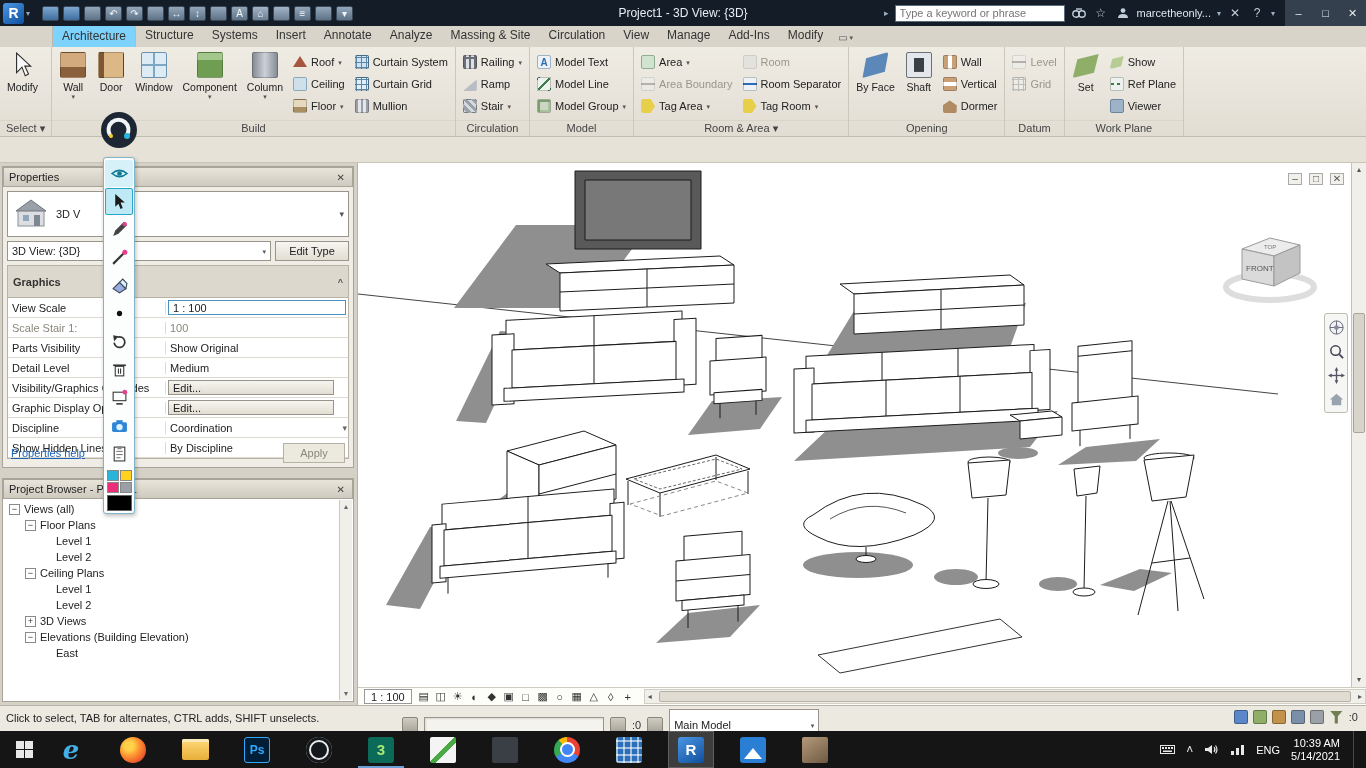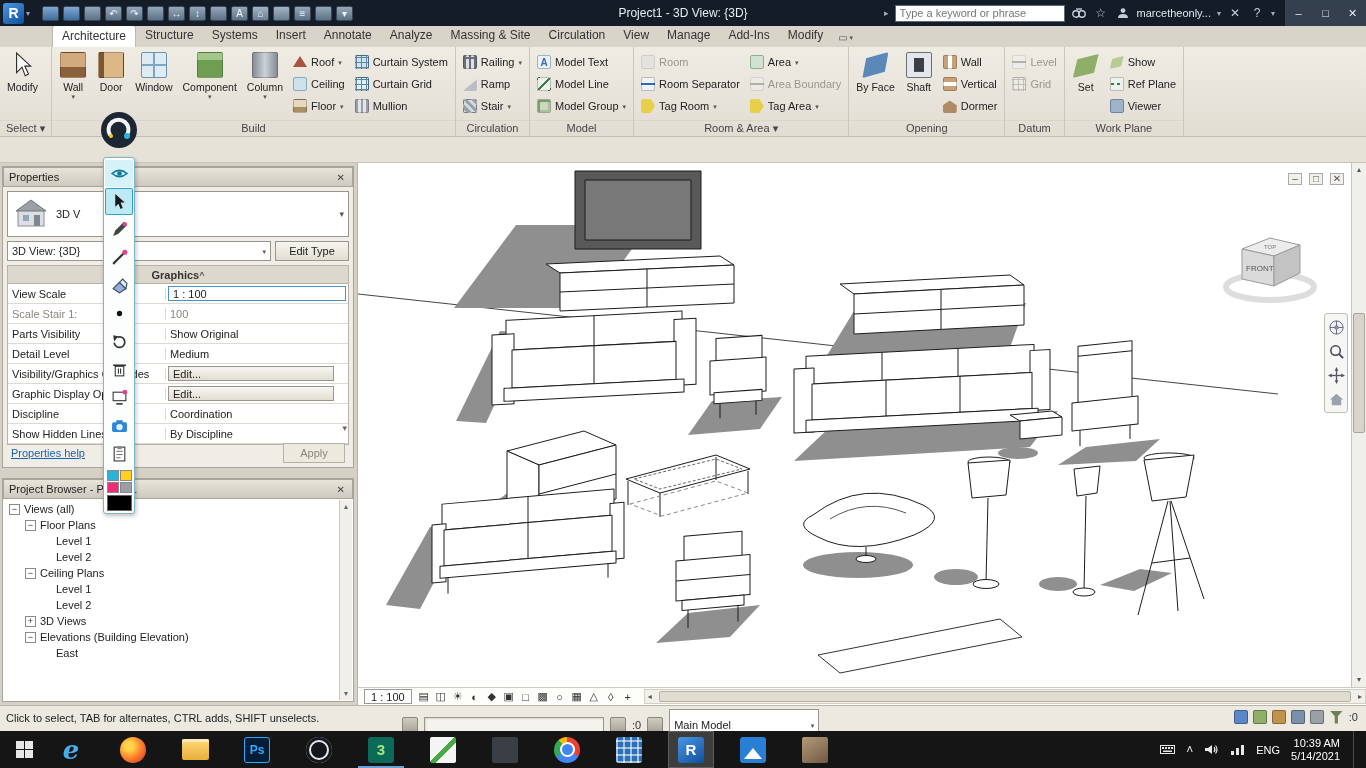--- a/index.html
+++ b/index.html
@@ -22,21 +22,21 @@
 .tb-ic{width:16px;height:16px;display:inline-flex;align-items:center;justify-content:center;color:#c2cedb;font-size:12px}
 .tb-user{font-size:11px;color:#dfe7f0;max-width:92px;white-space:nowrap;overflow:hidden}
 .tb-mini{font-size:8px;color:#9ab0c4}
 .win-controls{display:flex;margin-left:6px;background:#35404e;height:26px}
 .win-controls span{width:27px;height:26px;display:flex;align-items:center;justify-content:center;color:#e8edf3;font-size:11px}
 
 
 #tabrow{position:absolute;top:26px;left:0;right:0;height:21px;background:#d8d4ca;display:flex;align-items:flex-end;padding-left:52px}
 #tabs-list{display:flex}
 .tab{padding:3px 9px 4px;font-size:12px;color:#333;white-space:nowrap}
-.tab.active{background:#ffffff;border:1px solid #bdb8ac;border-bottom:none;border-radius:3px 3px 0 0}
+.tab.active{background:#7dd3fc;border:1px solid #bdb8ac;border-bottom:none;border-radius:3px 3px 0 0}
 .tab-extra{display:flex;align-items:center;gap:2px;margin-left:6px;padding-bottom:4px;color:#555;font-size:10px}
 
 
 #ribbon{position:absolute;top:47px;left:0;right:0;height:90px;background:linear-gradient(#efece4,#e2ddd3);border-bottom:1px solid #c2bdb1;display:flex;z-index:30}
 .panel{display:flex;flex-direction:column;border-right:1px solid #ccc7bb}
 .panel-content{height:73px;display:flex;align-items:flex-start;padding:2px 3px;gap:2px}
 .panel-label{height:16px;font-size:11px;color:#444;text-align:center;line-height:15px;border-top:1px solid #d9d5c9;padding:0 6px;white-space:nowrap}
 .rbtn-big{display:flex;flex-direction:column;align-items:center;min-width:36px;height:69px;padding:3px 4px 0;border-radius:2px}
 .rbtn-big .blbl{font-size:10.5px;margin-top:3px;white-space:nowrap;color:#222}
 .small-col{display:flex;flex-direction:column;justify-content:flex-start;padding-top:2px}
@@ -88,21 +88,21 @@
 #leftdock{position:absolute;top:163px;left:0;width:358px;bottom:63px;background:#d5d1c7;border-right:1px solid #b8b3a7}
 .pal-head{height:20px;background:linear-gradient(#e8e4da,#cfcabf);border:1px solid #a9a49a;display:flex;align-items:center;padding:0 5px;font-size:11px;color:#222;justify-content:space-between}
 .pal-x{font-size:10px;color:#444;padding:0 2px}
 #props{position:absolute;top:3px;left:2px;width:352px;height:302px;background:#f0ede6;border:1px solid #a9a49a}
 .type-selector{margin:4px;height:46px;background:#fff;border:1px solid #9a958b;display:flex;align-items:center;gap:6px;padding:2px 4px;position:relative}
 .ts-label{font-size:11px;color:#222}
 .ts-arr{position:absolute;right:4px;font-size:9px;color:#555}
 .inst-row{display:flex;margin:0 4px 4px;gap:4px}
 .inst-combo{flex:1;height:20px;background:#fff;border:1px solid #9a958b;display:flex;align-items:center;justify-content:space-between;padding:0 4px;font-size:11px}
 .edit-type{width:74px;height:20px;border:1px solid #9a958b;background:linear-gradient(#f7f5f0,#e2ded3);font-size:11px;display:flex;align-items:center;justify-content:center}
-.sec-head{height:18px;margin:0 4px;background:#dcd8cd;border:1px solid #b8b3a7;border-bottom:none;display:flex;align-items:center;justify-content:center;padding:0 5px;font-size:11px;font-weight:bold;color:#333}
+.sec-head{height:32px;margin:0 4px;background:#dcd8cd;border:1px solid #b8b3a7;border-bottom:none;display:flex;align-items:center;justify-content:space-between;padding:0 5px;font-size:11px;font-weight:bold;color:#333}
 .sec-col{font-size:9px;color:#555}
 #prop-rows{margin:0 4px;background:#fff;border:1px solid #b8b3a7}
 .prow{display:flex;height:20px;border-bottom:1px solid #dedacf;align-items:center}
 .pname{width:158px;padding:0 4px;border-right:1px solid #dedacf;white-space:nowrap;overflow:hidden;text-overflow:ellipsis;font-size:11px}
 .pval{flex:1;padding:0 4px;font-size:11px;white-space:nowrap;overflow:hidden}
 .pfield{border:1px solid #4a90c2;margin:1px 2px;padding:0 4px;height:15px;line-height:14px;background:#fff}
 .pbtn{border:1px solid #9a958b;background:linear-gradient(#f7f5f0,#e2ded3);text-align:left;margin:1px 14px 1px 2px;height:15px;line-height:14px}
 .pdis .pname,.pdis .pval{color:#8a867c}
 .props-foot{position:absolute;bottom:4px;left:8px;right:8px;display:flex;justify-content:space-between;align-items:center}
 .phelp{color:#1b62b5;text-decoration:underline;font-size:11px}
@@ -378,47 +378,47 @@
                 <span class="slbl">Model Group</span>
                 <span class="arr">▾</span>
               </div>
             </div>
           </div>
           <div class="panel-label">Model</div>
         </div>
         <div class="panel">
           <div class="panel-content">
             <div class="small-col">
+              <div class="rbtn-small">
+                <span class="ric ric-area" style="width: 14px; height: 14px;"></span>
+                <span class="slbl">Area</span>
+                <span class="arr">▾</span>
+              </div>
+              <div class="rbtn-small dis">
+                <span class="ric ric-area-boundary" style="width: 14px; height: 14px;"></span>
+                <span class="slbl">Area Boundary</span>
+              </div>
+              <div class="rbtn-small">
+                <span class="ric ric-tag-area" style="width: 14px; height: 14px;"></span>
+                <span class="slbl">Tag Area</span>
+                <span class="arr">▾</span>
+              </div>
+            </div>
+            <div class="small-col">
               <div class="rbtn-small dis">
                 <span class="ric ric-room" style="width: 14px; height: 14px;"></span>
                 <span class="slbl">Room</span>
               </div>
               <div class="rbtn-small">
                 <span class="ric ric-room-separator" style="width: 14px; height: 14px;"></span>
                 <span class="slbl">Room Separator</span>
               </div>
               <div class="rbtn-small">
                 <span class="ric ric-tag-room" style="width: 14px; height: 14px;"></span>
                 <span class="slbl">Tag Room</span>
-                <span class="arr">▾</span>
-              </div>
-            </div>
-            <div class="small-col">
-              <div class="rbtn-small">
-                <span class="ric ric-area" style="width: 14px; height: 14px;"></span>
-                <span class="slbl">Area</span>
-                <span class="arr">▾</span>
-              </div>
-              <div class="rbtn-small dis">
-                <span class="ric ric-area-boundary" style="width: 14px; height: 14px;"></span>
-                <span class="slbl">Area Boundary</span>
-              </div>
-              <div class="rbtn-small">
-                <span class="ric ric-tag-area" style="width: 14px; height: 14px;"></span>
-                <span class="slbl">Tag Area</span>
                 <span class="arr">▾</span>
               </div>
             </div>
           </div>
           <div class="panel-label">Room &amp; Area ▾</div>
         </div>
         <div class="panel">
           <div class="panel-content">
             <div class="rbtn-big">
               <span class="ric ric-by-face" style="width: 26px; height: 26px;"></span>

